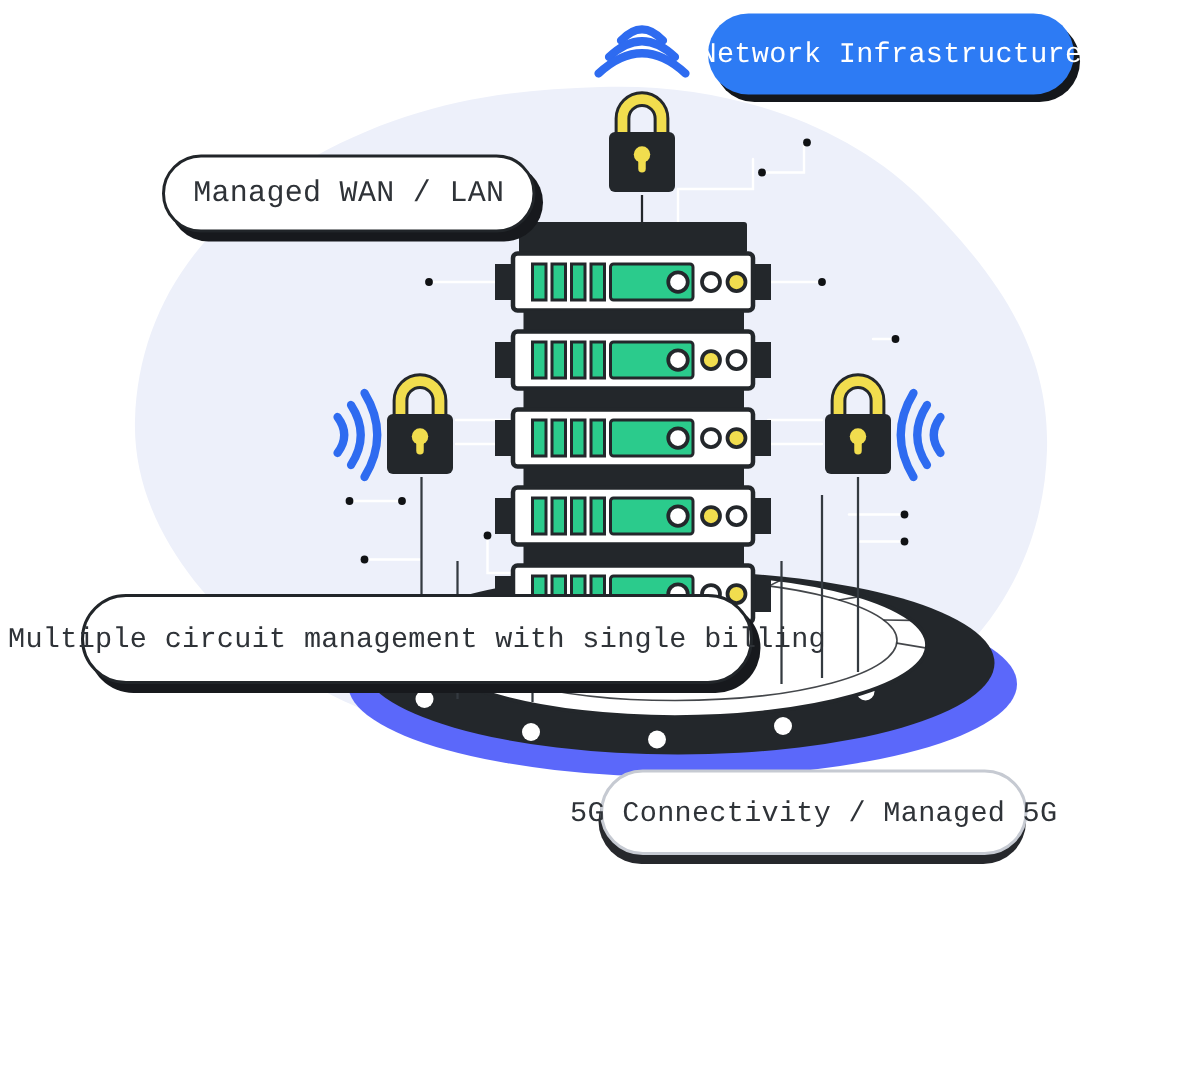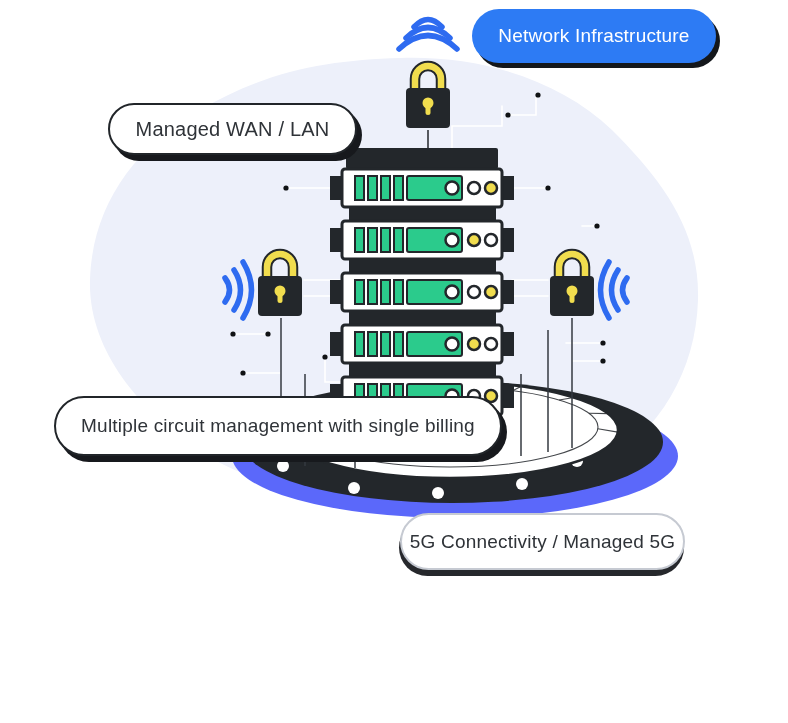--- a/index.html
+++ b/index.html
@@ -2,21 +2,21 @@
 <html style="--ink: #23272b; --blob: #edf0fa; --green: #2bcb8c; --yellow: #f1dd4e; --badge-blue: #2d7bf4; --wifi-blue: #2e6bf0; --platform-blue: #5b68fa;"><head>
 <meta charset="utf-8">
 <style>
   :root{
     --ink:#23272b; --blob:#edf0fa; --green:#2bcb8c; --yellow:#f1dd4e;
     --badge-blue:#2d7bf4; --wifi-blue:#2e6bf0; --platform-blue:#5b68fa;
     --text:#2f3338; --trace:#ffffff;
   }
   html,body{margin:0;padding:0;background:#ffffff;}
   #stage{position:relative;width:788px;height:723px;background:#ffffff;overflow:hidden;
-         font-family:Liberation Sans, sans-serif;}
+         font-family:Liberation Mono, monospace;}
   #scene{position:absolute;left:0;top:0;}
   .pill{position:absolute;display:flex;align-items:center;justify-content:center;
         border-radius:999px;white-space:nowrap;color:var(--text);background:#fff;
         border:2.5px solid #212529;box-shadow:5px 6px 0 #17191d;z-index:5;
         font-size:19px;letter-spacing:.2px;}
   #badge-network{left:472px;top:9px;width:244px;height:54px;background:var(--badge-blue);
         color:#ffffff;border:none;box-shadow:4px 5px 0 #14171b;font-size:19px;}
   #pill-wan{left:108px;top:103px;width:245px;height:48px;font-size:20px;}
   #pill-circuit{left:54px;top:396px;width:444px;height:56px;}
   #pill-5g{left:400px;top:513px;width:281px;height:53px;border:2px solid #c6cad2;

